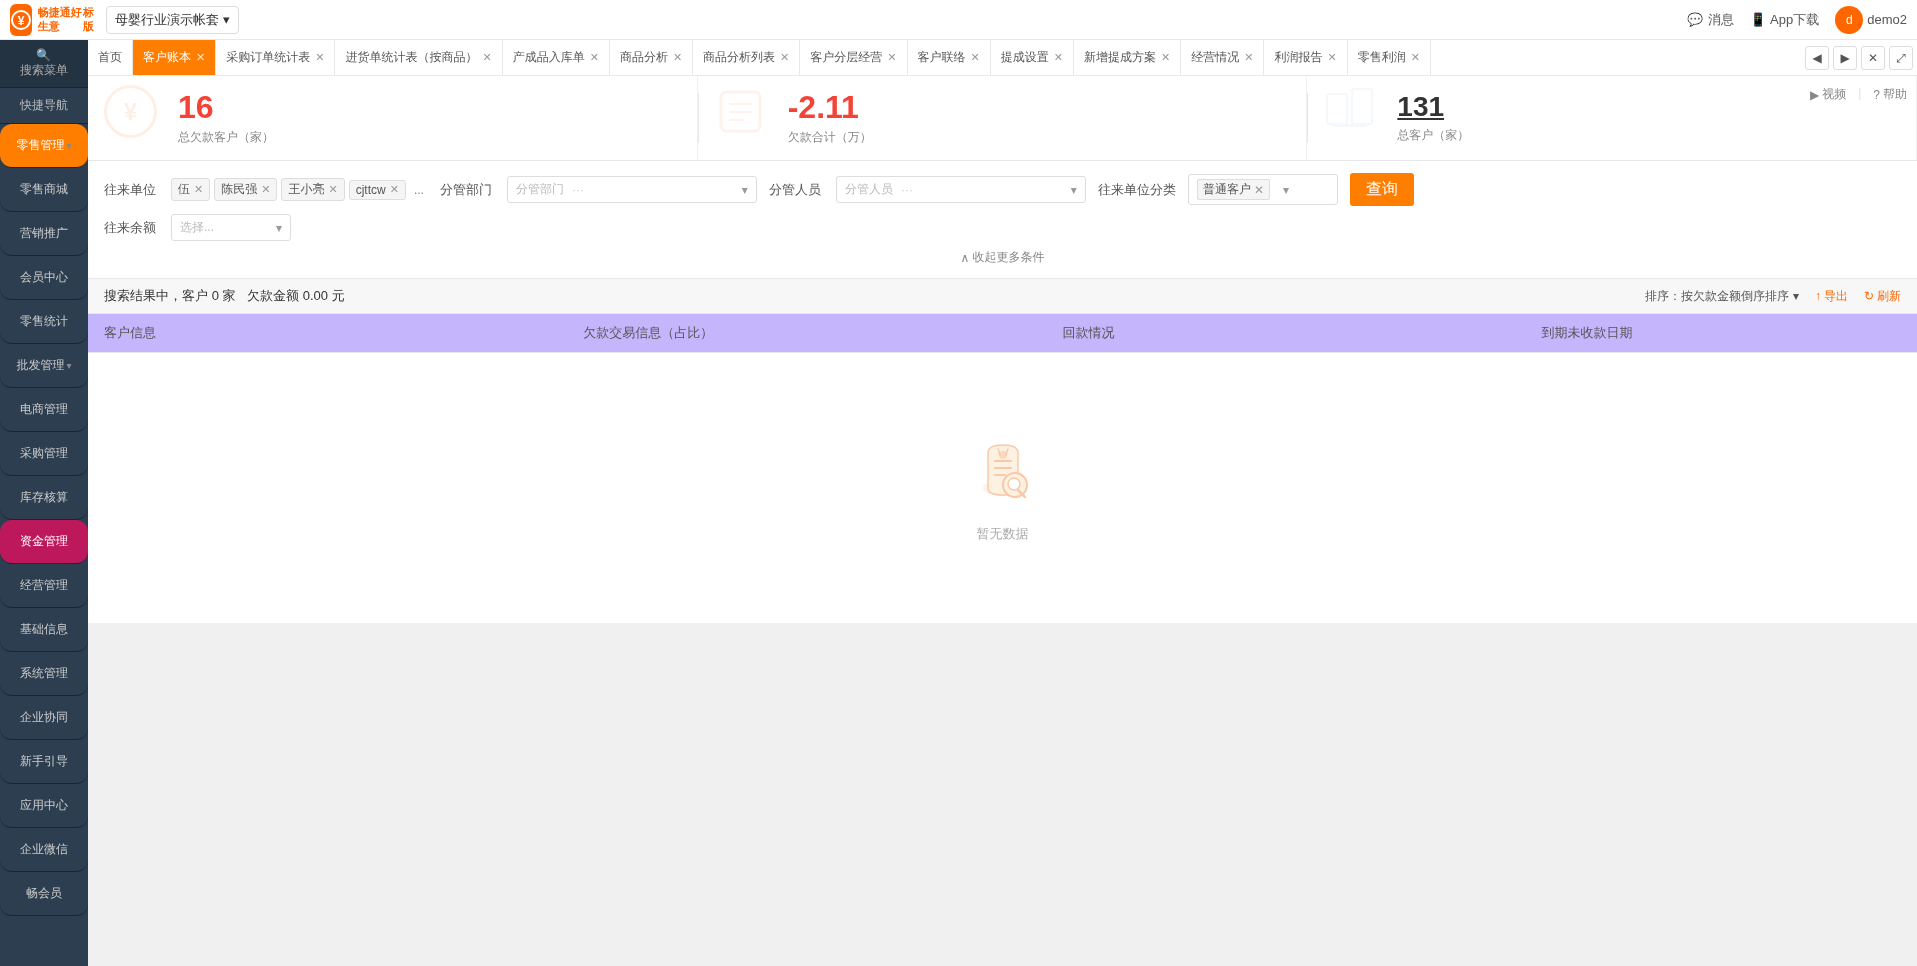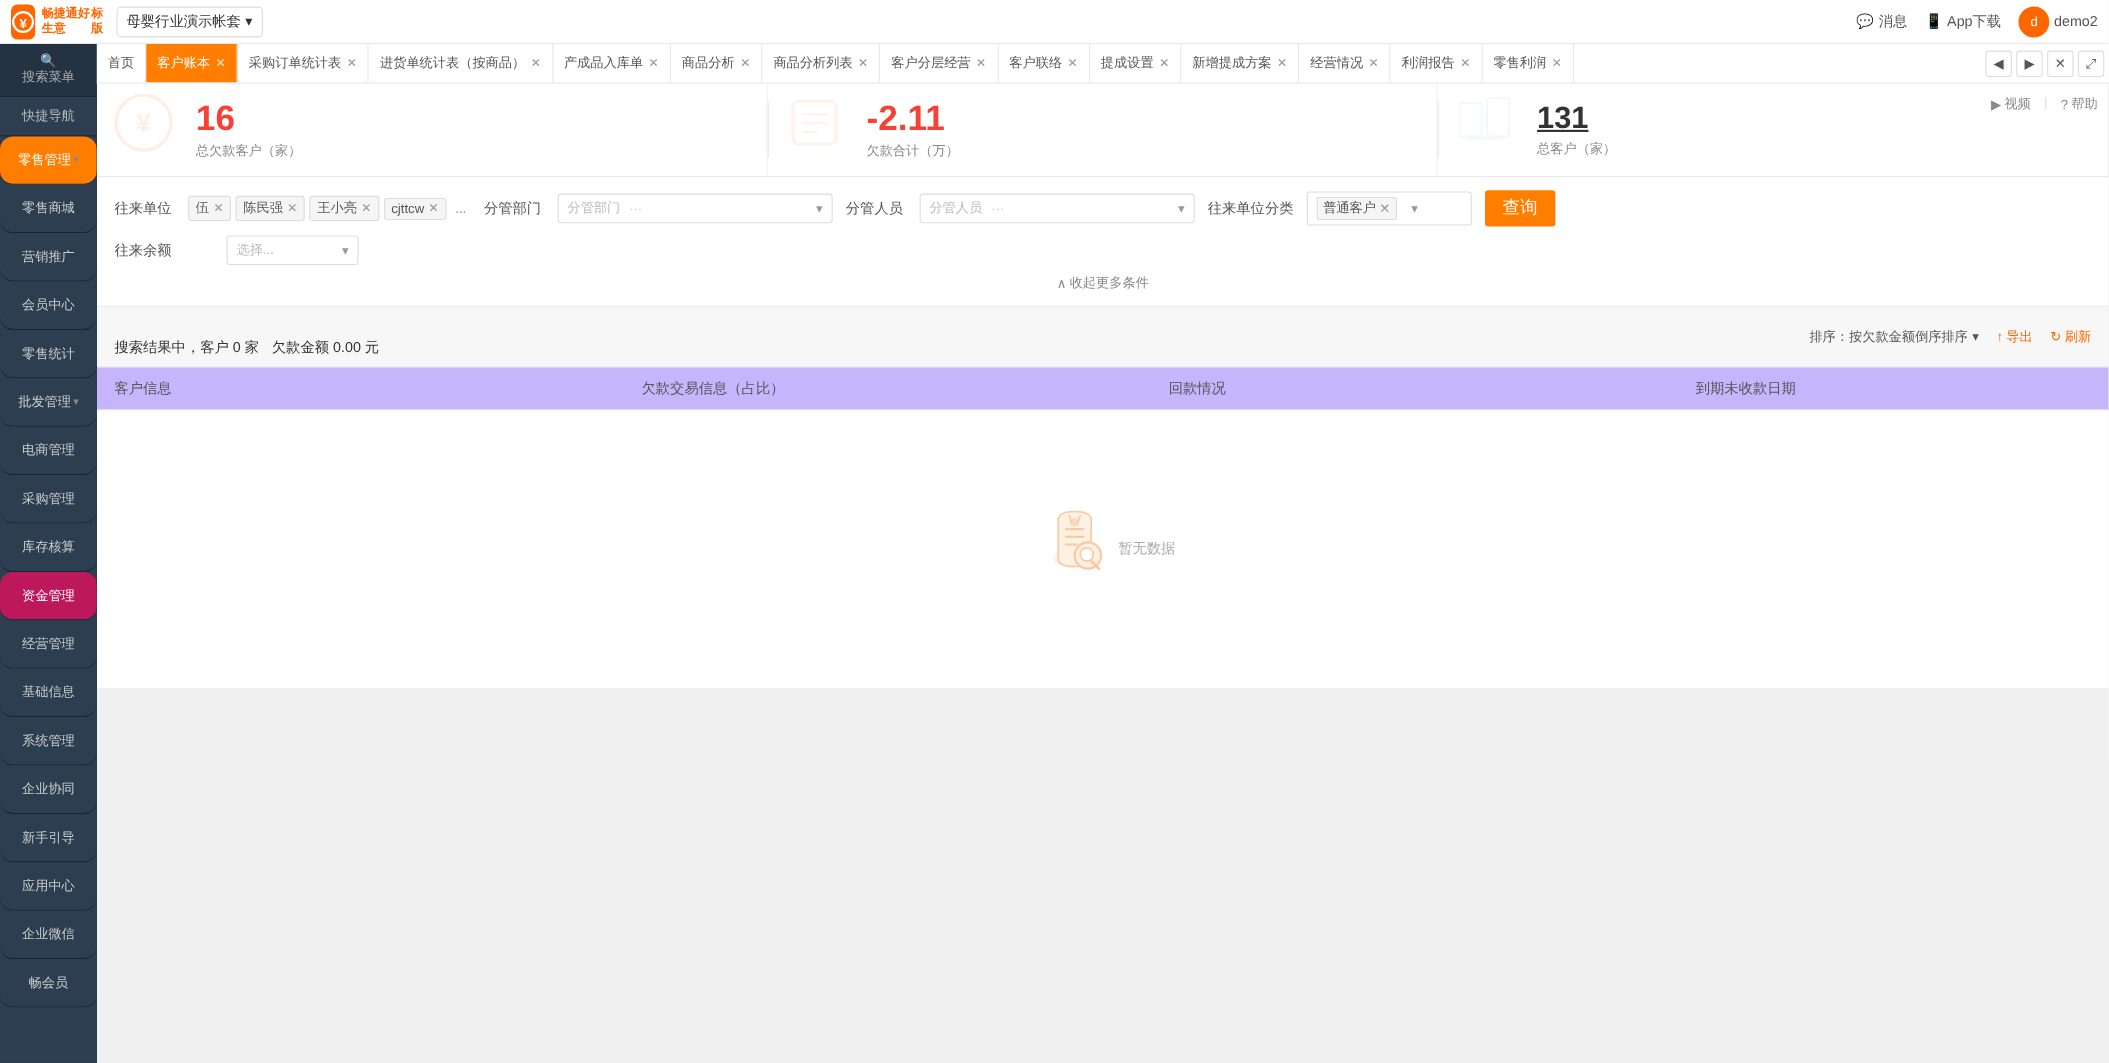--- a/index.html
+++ b/index.html
@@ -352,21 +352,21 @@
 
     
     .result-bar {
       background: #f7f7f7;
       padding: 8px 16px;
       border-bottom: 1px solid #e8e8e8;
       display: flex;
       align-items: center;
       justify-content: space-between;
     }
-    .result-info { font-size: 13px; color: #555; margin-top: 20px; }
+    .result-info { font-size: 13px; color: #555; }
     .result-info span { color: #333; }
     .result-actions {
       display: flex;
       align-items: center;
       gap: 16px;
       font-size: 12px;
       color: #555;
     }
     .sort-select {
       display: flex;
@@ -397,21 +397,21 @@
       font-weight: normal;
     }
     .col-customer { flex: 2; }
     .col-debt { flex: 2; }
     .col-repay { flex: 2; }
     .col-date { flex: 1.5; }
 
     
     .empty-state {
       display: flex;
-      flex-direction: row;
+      flex-direction: column;
       align-items: center;
       justify-content: center;
       padding: 80px 0;
       background: #fff;
     }
     .empty-icon {
       width: 80px;
       height: 80px;
       margin-bottom: 12px;
       opacity: 0.6;
@@ -703,21 +703,21 @@
           <span style="color:#999;cursor:pointer;">✕</span>
         </div>
         <span class="arrow" style="margin-left:6px;">▾</span>
       </div>
 
       <button class="query-btn">查询</button>
     </div>
 
     <div class="filter-row">
       <span class="filter-label">往来余额</span>
-      <div class="filter-select" style="min-width:120px;margin-left:35px;">
+      <div class="filter-select" style="min-width:120px;">
         <span style="color:#bbb;font-size:12px;">选择...</span>
         <span class="arrow">▾</span>
       </div>
     </div>
 
     <div class="collapse-btn">
       <span>∧</span>
       <span>收起更多条件</span>
     </div>
   </div>

